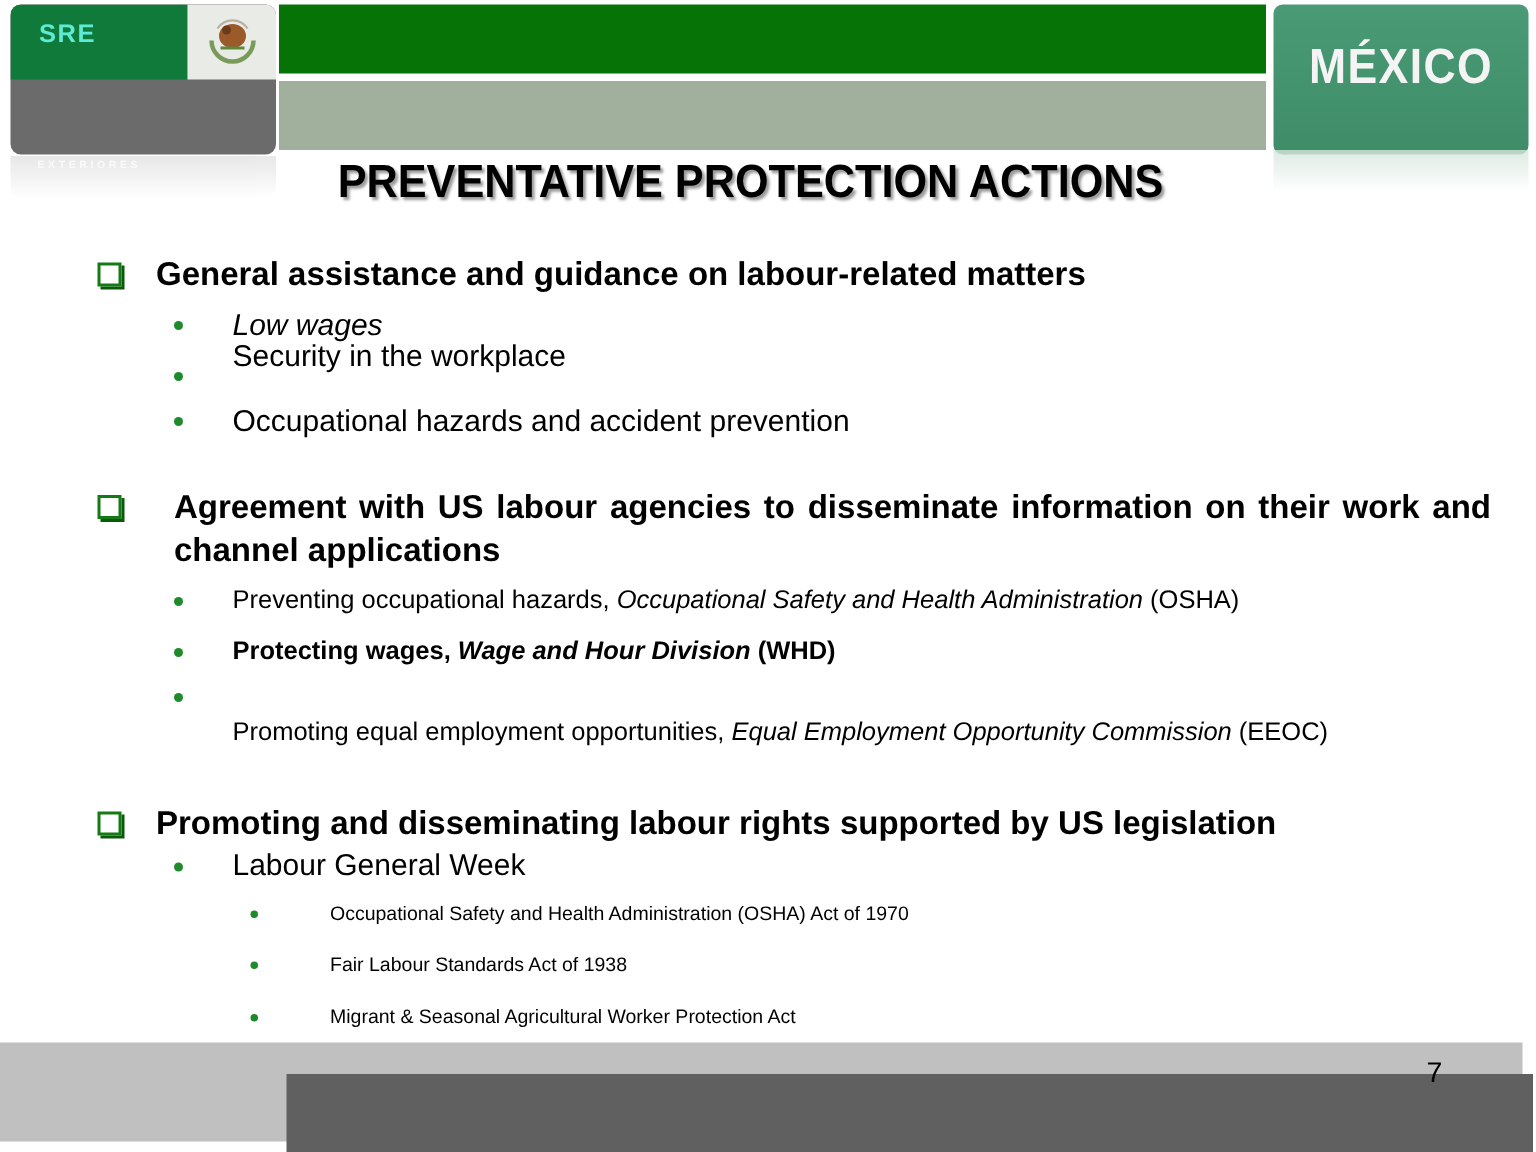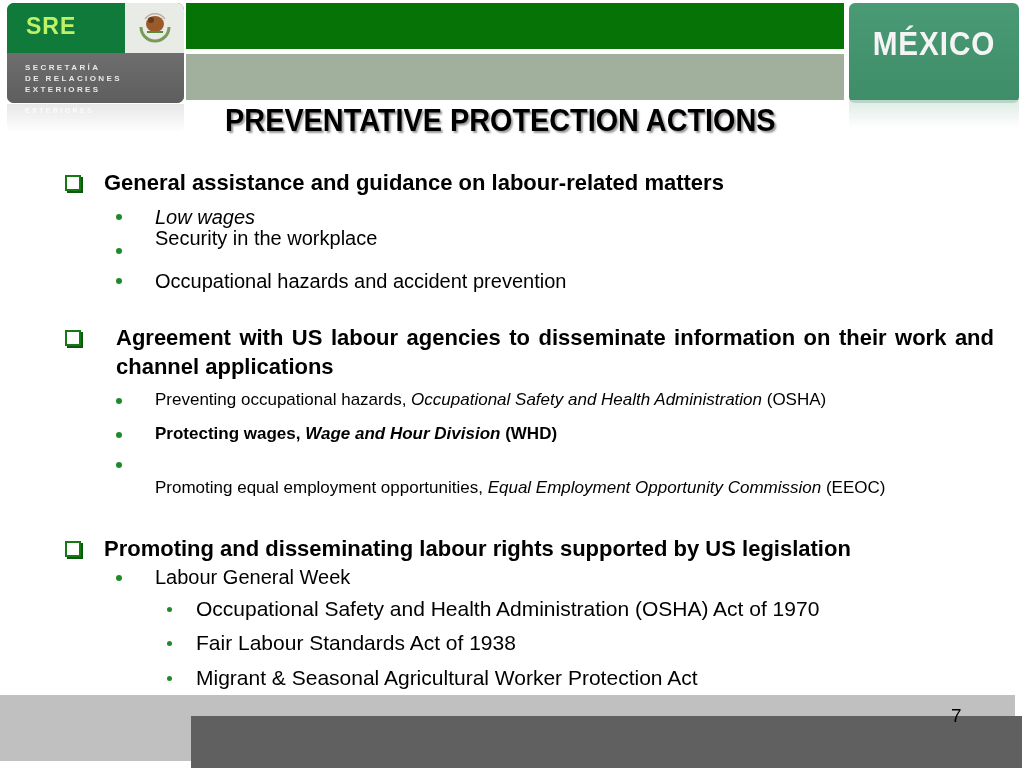--- a/index.html
+++ b/index.html
@@ -12,22 +12,22 @@
     
     .sre-logo {
       position: absolute; left: 7px; top: 3px; width: 177px; height: 100px;
       border-radius: 7px; overflow: hidden; background: #6b6b6b;
     }
     .sre-top-green {
       position: absolute; left: 0; top: 0; width: 118px; height: 50px;
       background: #0f7a3a;
     }
     .sre-text {
-      position: absolute; left: 19px; top: 10px; color: #bef264;
-      font-weight: bold; font-size: 23px; letter-spacing: 1px;
+      position: absolute; left: 19px; top: 10px; color: #5eead4;
+      font-weight: bold; font-size: 17px; letter-spacing: 1px;
     }
     .sre-shield-box {
       position: absolute; left: 118px; top: 0; width: 59px; height: 50px;
       background: #e9ebe7;
     }
     .sre-shield {
       position: absolute; left: 12px; top: 6px; width: 36px; height: 36px;
     }
     .sre-bottom {
       position: absolute; left: 0; top: 50px; width: 177px; height: 50px;
@@ -81,21 +81,21 @@
     }
     .q-box {
       position: absolute; left: 65px; width: 12px; height: 12px;
       border: 2px solid #147a14; box-shadow: 2px 2px 0 #0b5a0b; background: #fff;
     }
     .item {
       position: absolute; left: 155px; right: 30px; font-size: 20px;
       line-height: 28px; text-align: justify;
     }
     .item.small { font-size: 17px; line-height: 30px; }
-    .item.lvl2 { left: 196px; font-size: 21px; }
+    .item.lvl2 { left: 220px; font-size: 13px; }
     .bullet {
       position: absolute; width: 6px; height: 6px; border-radius: 50%;
       background: #1f8a2a;
     }
     .item i { font-style: italic; }
     
     .footer-light {
       position: absolute; left: 0; top: 695px; width: 1015px; height: 66px;
       background: #c0c0c0;
     }
@@ -115,27 +115,20 @@
     <span class="sre-text">SRE</span>
   </div>
   <div class="sre-shield-box">
     <svg class="sre-shield" viewBox="0 0 36 36">
       <path d="M4 18 A14 14 0 0 0 32 18" fill="none" stroke="#7a9a5a" stroke-width="3"></path>
       <ellipse cx="18" cy="15" rx="9" ry="8" fill="#9a5a2a"></ellipse>
       <circle cx="14" cy="11" r="3" fill="#6a3a1a"></circle>
       <path d="M10 23 L26 23" stroke="#5a8a3a" stroke-width="2"></path>
       <path d="M8 10 A12 12 0 0 1 28 10" fill="none" stroke="#b8b0a0" stroke-width="1.5"></path>
     </svg>
-  </div>
-  <div class="sre-bottom">
-    <div class="sre-name">
-      <div>SECRETARÍA</div>
-      <div>DE RELACIONES</div>
-      <div>EXTERIORES</div>
-    </div>
   </div>
 </div>
 <div class="sre-reflection">
   <span>EXTERIORES</span>
 </div>
 
 <div class="bar-green"></div>
 <div class="bar-gray"></div>
 
 <div class="mexico-logo">

